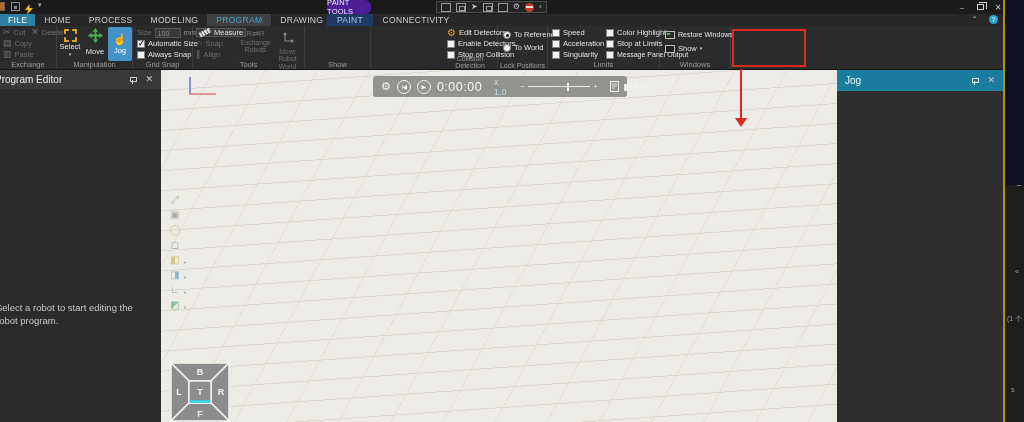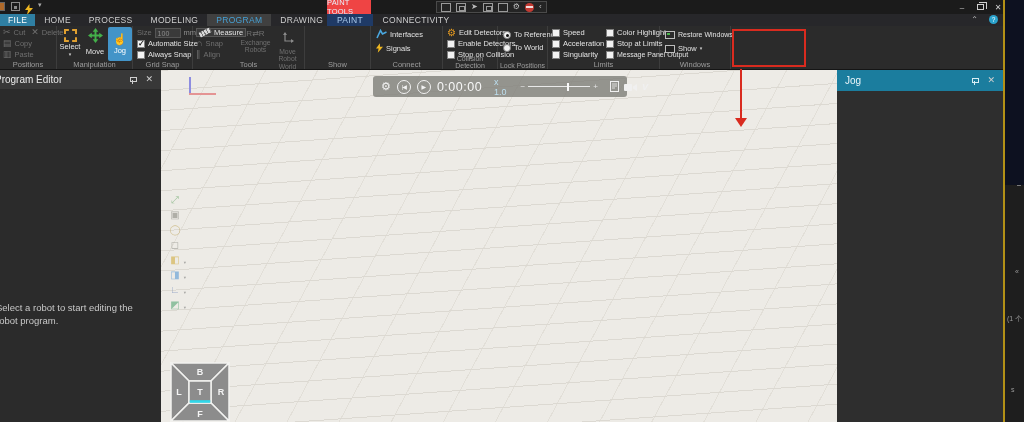--- a/index.html
+++ b/index.html
@@ -17,21 +17,21 @@
   .qat { position:absolute; left:436px; top:1px; height:12px; display:flex; align-items:center; gap:5px; padding:0 4px; border:1px solid #4a4a4a; background:#242424; }
   .qat .qi { width:10px; height:9px; border:1px solid #9a9a9a; position:relative; display:inline-block; }
   .qat .qi.i2::after { content:""; position:absolute; left:2px; top:2px; width:4px; height:3px; border:1px solid #9a9a9a; }
   .qat .qg { font-size:8px; color:#bdbdbd; line-height:1; }
   .qat .stop { width:9px; height:9px; border-radius:50%; background:#c23a32; position:relative; border:none; }
   .qat .stop::after { content:""; position:absolute; left:1px; top:3.5px; width:7px; height:2px; background:#f0dede; }
   .winbtns { position:absolute; right:20px; top:0; display:flex; gap:6px; align-items:center; height:14px; }
   .winbtns .wb { color:#cfcfcf; font-size:8px; width:12px; text-align:center; cursor:default; }
   .restore-glyph { display:inline-block; width:7px; height:6px; border:1px solid #cfcfcf; position:relative; }
   .restore-glyph::before { content:""; position:absolute; left:1px; top:-3px; width:7px; height:6px; border-top:1px solid #cfcfcf; border-right:1px solid #cfcfcf; }
-  .ctx-header { position:absolute; left:327px; top:0; width:44px; height:14px; background:#ef4444; color:#e8f0fa; font-size:7.5px; display:flex; align-items:center; justify-content:center; letter-spacing:.2px; }
+  .ctx-header { position:absolute; left:327px; top:0; width:44px; height:14px; background:#4c1d95; color:#e8f0fa; font-size:7.5px; display:flex; align-items:center; justify-content:center; letter-spacing:.2px;border-radius:6px; }
 
   
   .tabrow { position:absolute; left:0; top:14px; width:1024px; height:12px; background:#27272a; display:flex; align-items:stretch; }
   .tab { font-size:8.5px; color:#cfcfcf; display:flex; align-items:center; padding:0 9px; letter-spacing:.3px; cursor:default; }
   .tab.file { background:#2f7fa3; color:#fff; padding:1px 8px; }
   .tab.active { background:#404040; color:#46a0d4; }
   .tab.paint { position:absolute; left:327px; top:0; height:12px; background:#1f3a66; color:#a8c8ea; padding:0 10px; }
   .ribbon-collapse { position:absolute; right:46px; top:15px; color:#bbb; font-size:8px; }
   .help-badge { position:absolute; right:26px; top:15px; width:9px; height:9px; border-radius:50%; background:#2ba3cc; color:#fff; font-size:6.5px; text-align:center; line-height:9px; }
 
@@ -190,21 +190,21 @@
         </div>
         <span class="cbrow dis">
             <span class="gicon">▤</span>
             <span>Copy</span>
           </span>
         <span class="cbrow dis">
             <span class="gicon">▥</span>
             <span>Paste</span>
           </span>
       </div>
-      <div class="glabel">Positions</div>
+      <div class="glabel">Exchange</div>
     </div>
 
     <div class="g" style="left:57px;width:76px;">
       <div class="bigbtn" style="left:1px;width:24px;">
         <span class="sel-icon"></span>
         <span class="lbl">Select</span>
         <span class="tinycaret">▾</span>
       </div>
       <div class="bigbtn" style="left:26px;width:24px;">
         <span style="margin-top:1px;"><svg width="15" height="15" viewBox="0 0 16 16">
@@ -265,37 +265,20 @@
             </svg></span>
         <span class="lbl" style="font-size:6.8px;">Move Robot World Frame</span>
       </div>
       <div class="glabel">Tools</div>
     </div>
 
     <div class="g" style="left:305px;width:66px;">
       <div class="glabel">Show</div>
     </div>
 
-    <div class="g" style="left:371px;width:72px;">
-      <div class="rows" style="left:5px;gap:5px;top:4px;">
-        <span class="cbrow">
-            <span><svg width="11" height="10" viewBox="0 0 11 10">
-                <path d="M1 9 L4.5 1.5 L6.5 5 L10.5 3" fill="none" stroke="#4aa8e0" stroke-width="1.6"></path>
-              </svg></span>
-            <span>Interfaces</span>
-          </span>
-        <span class="cbrow">
-            <span><svg width="7" height="10" viewBox="0 0 8 11">
-                <path d="M4.5 0 L0 6 H3 L2 11 L8 4 H4.5Z" fill="#f0b820"></path>
-              </svg></span>
-            <span>Signals</span>
-          </span>
-      </div>
-      <div class="glabel">Connect</div>
-    </div>
 
     <div class="g" style="left:443px;width:55px;">
       <div class="rows" style="left:4px;">
         <span class="cbrow">
             <span class="gicon gear-orange">⚙</span>
             <span>Edit Detectors</span>
           </span>
         <span class="cbrow">
             <span class="cb"></span>
             <span>Enable Detectors</span>

